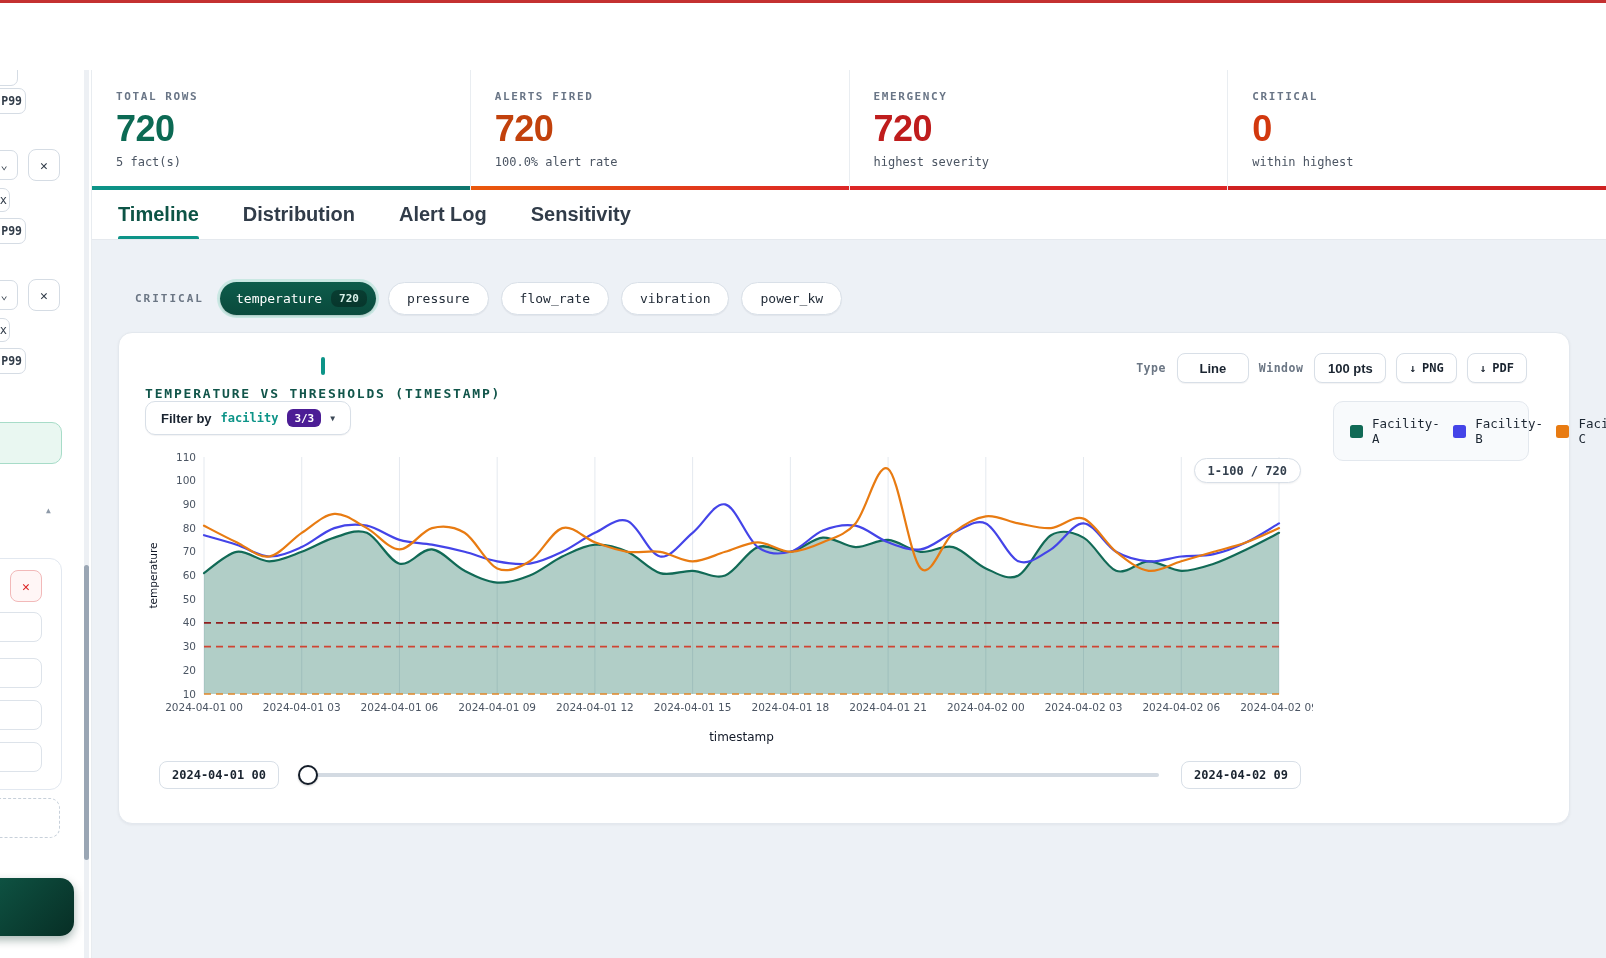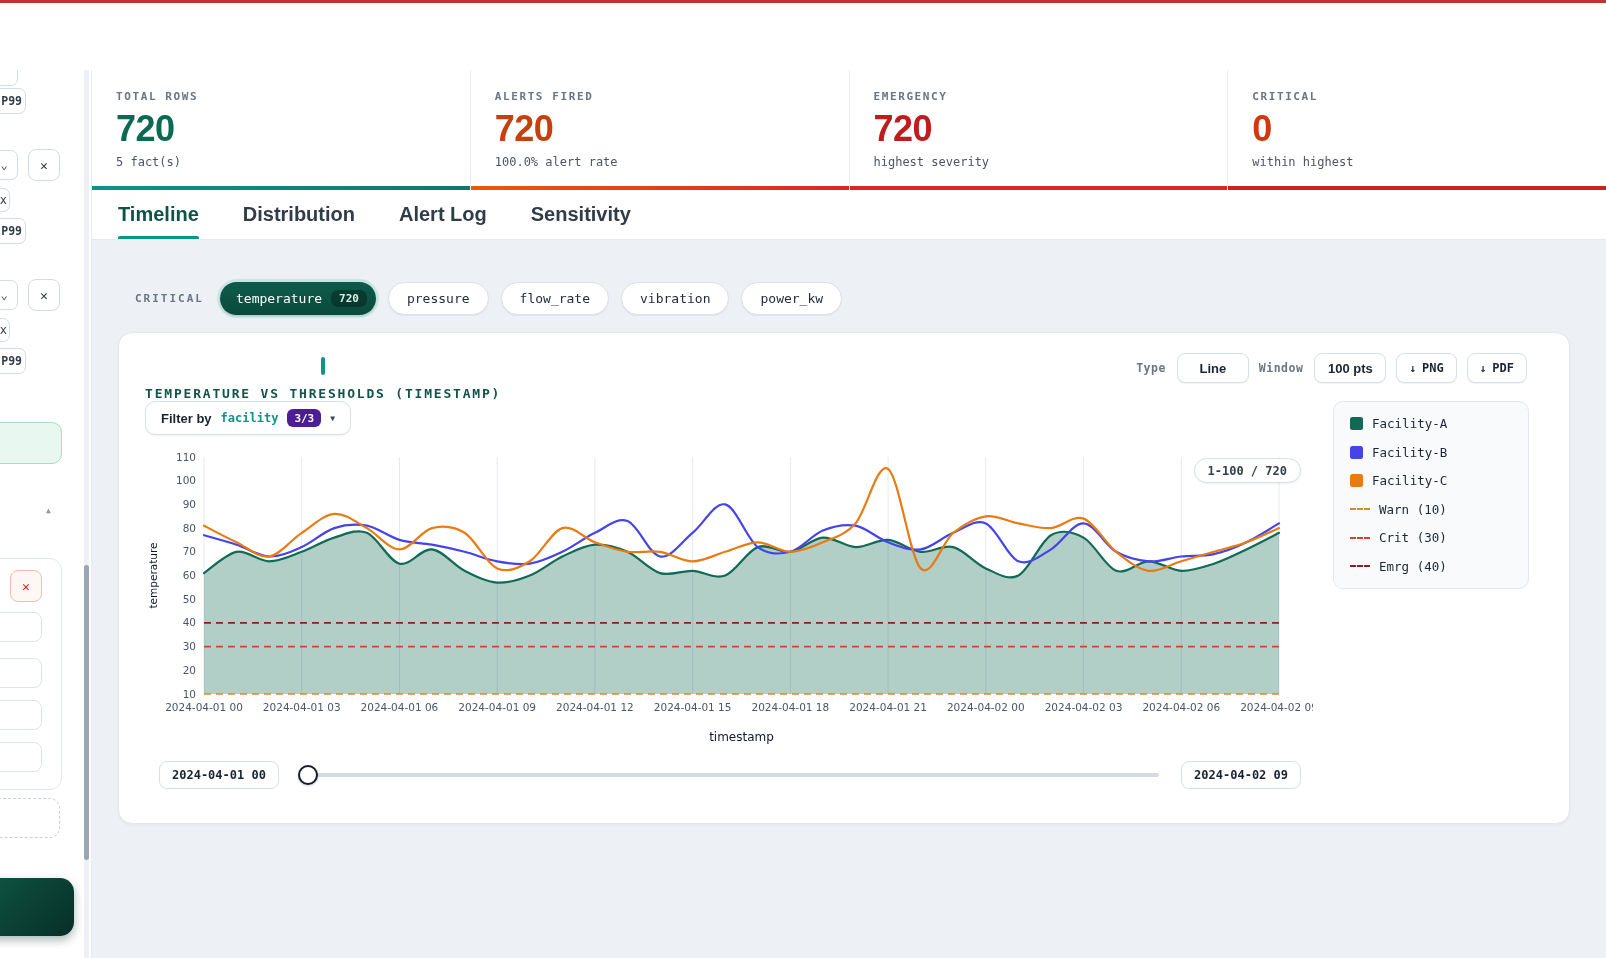--- a/index.html
+++ b/index.html
@@ -122,21 +122,21 @@
   .filter-caret { font-size:8px; color:#3c4856; }
 
   .chart-wrap { position:absolute; top:116px; left:26px; width:1168px; height:300px; }
   .chart-wrap svg text { font-family:"DejaVu Sans","Liberation Sans",sans-serif; }
   .range-badge { position:absolute; top:9px; right:12px; height:25px; padding:8px 13px; display:flex;
     align-items:center; background:#fff; border:1px solid #d8dfe7; border-radius:999px;
     font-weight:700; font-size:12px; color:#333f4d; box-shadow:0 1px 2px rgba(16,24,40,.06); }
 
   .legend { position:absolute; top:68px; left:1214px; width:196px; background:#f8fafc;
     border:1px solid #e3e8ee; border-radius:10px; padding:14px 16px; display:flex;
-    flex-direction:column; gap:13.5px; }
+    flex-direction:row; gap:13.5px; }
   .legend-row { display:flex; align-items:center; gap:9px; }
   .sw { width:13px; height:13px; border-radius:2.5px; flex:none; }
   .dsw { width:20px; height:0; border-top:2px dashed #999; flex:none; }
   .lgl { font-size:12.5px; color:#1d2733; }
 
   .slider-row { position:absolute; top:428px; left:40px; width:1142px; display:flex;
     align-items:center; gap:22px; }
   .date-box { height:28px; padding:0 12px; display:flex; align-items:center; border:1px solid #d8dfe7;
     border-radius:8px; background:#fff; font-weight:700; font-size:12px; color:#1a2430; }
   .track-zone { flex:1; position:relative; height:20px; }

